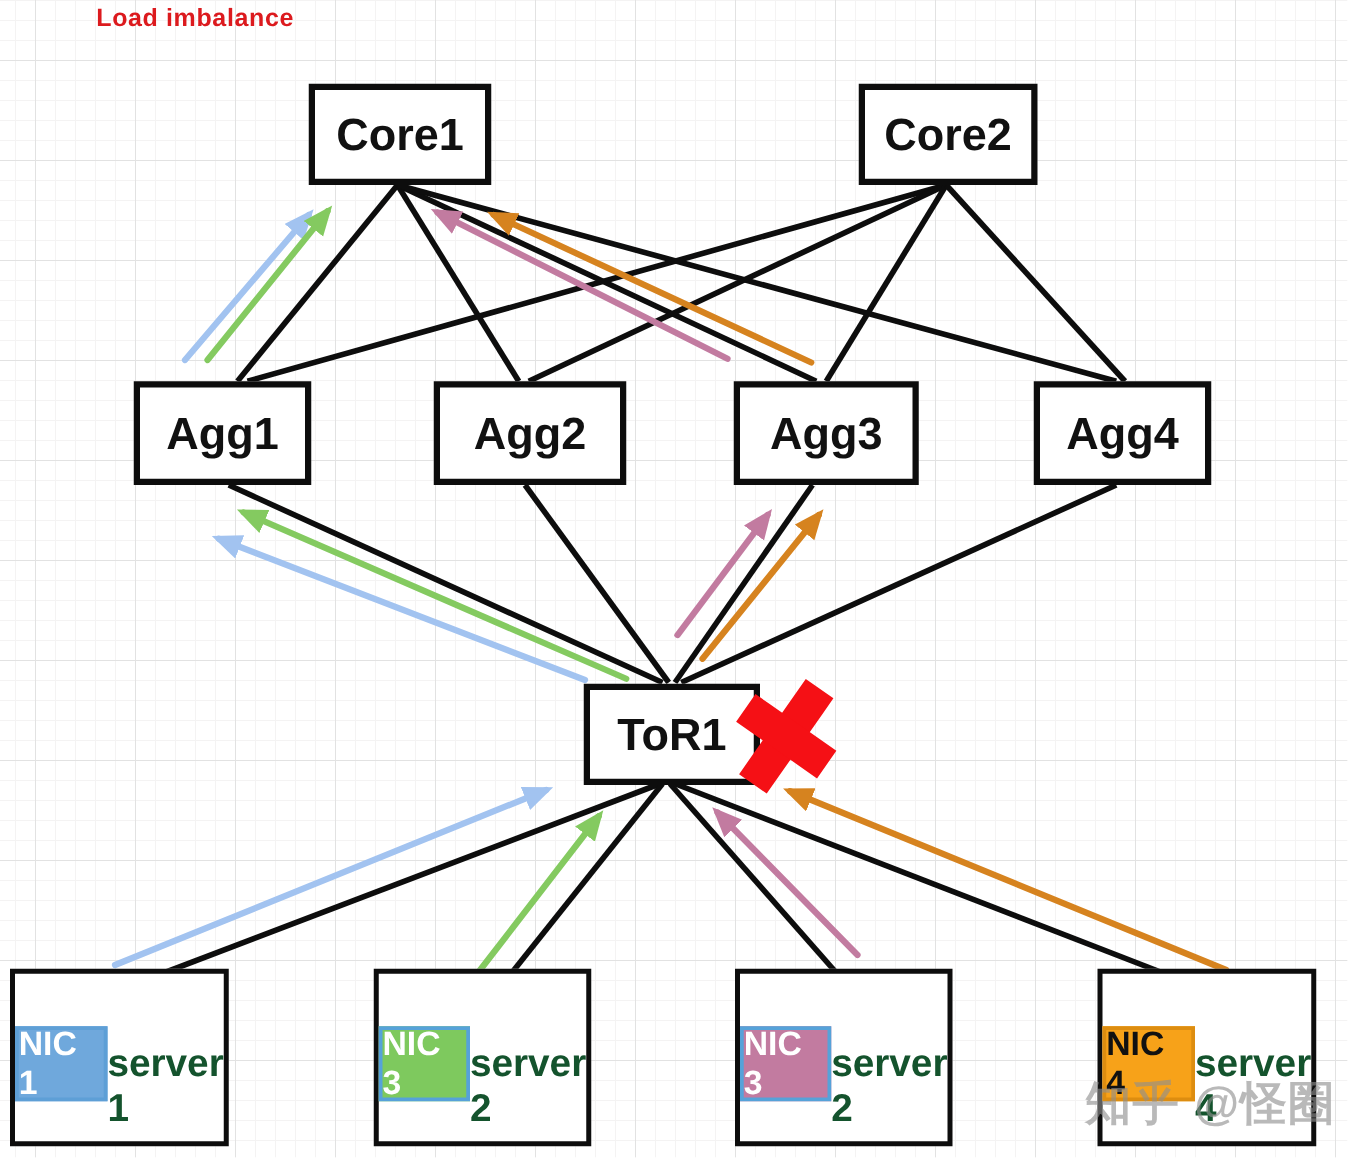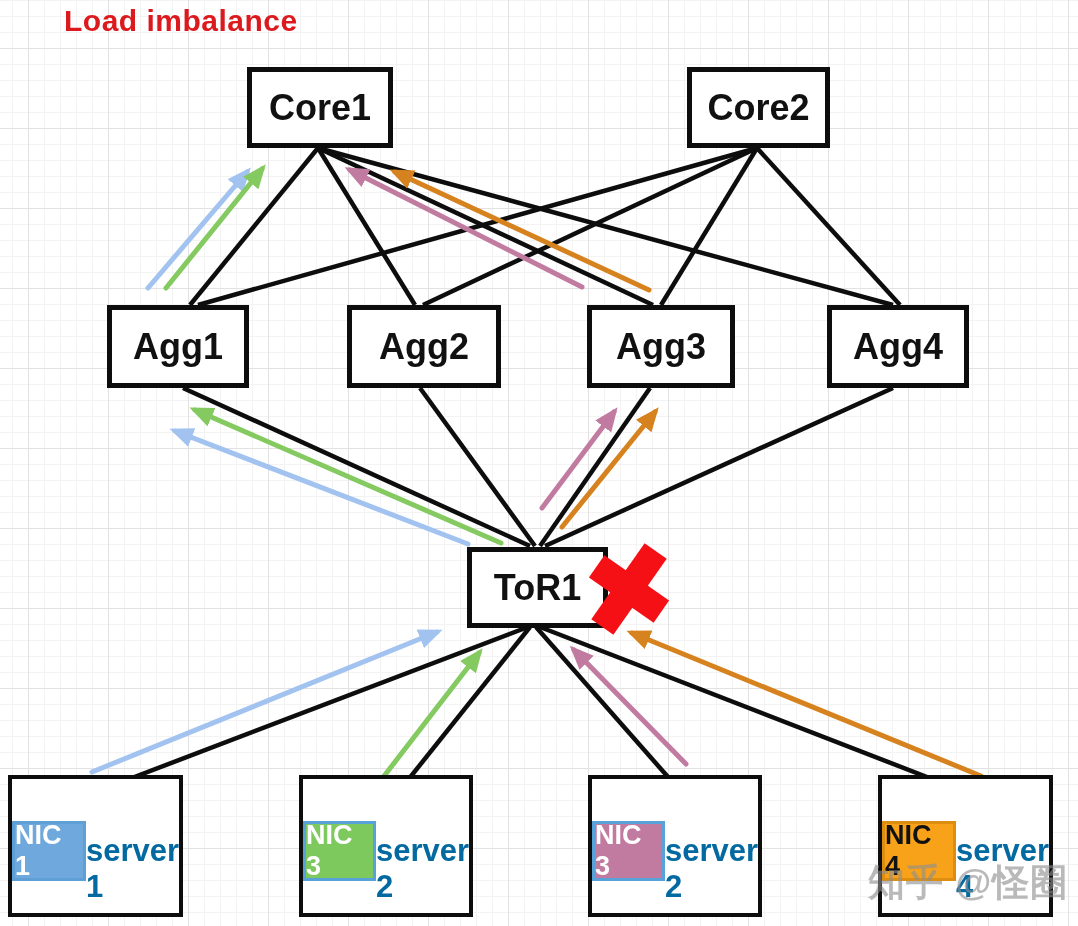--- a/index.html
+++ b/index.html
@@ -33,24 +33,24 @@
   .server{
     position:absolute;box-sizing:border-box;z-index:2;
     background:#fff;border:4px solid #0d0d0d;
     display:flex;flex-direction:row;align-items:center;
   }
   .nic{
     margin-top:9px;height:60px;box-sizing:border-box;border:3px solid;
     display:flex;align-items:center;justify-content:center;
   }
   .nic span{font-size:27px;font-weight:700;}
-  .server-label{margin-top:auto;margin-bottom:8px;font-size:31px;font-weight:700;color:#0369a1;}
+  .server-label{margin-top:auto;margin-bottom:8px;font-size:31px;font-weight:700;color:#14532d;}
   #title{
-    position:absolute;left:64px;top:4px;z-index:2;
-    font-size:30px;font-weight:700;color:#dc1a1e;letter-spacing:.5px;
+    position:absolute;left:77px;top:4px;z-index:2;
+    font-size:20px;font-weight:700;color:#dc1a1e;letter-spacing:.5px;
   }
   #watermark{
     position:absolute;left:868px;top:858px;z-index:4;
     font-size:37px;font-weight:700;color:#8f8f8f;opacity:.62;
     letter-spacing:1px;white-space:nowrap;
   }
 </style>
 </head>
 <body>
 

